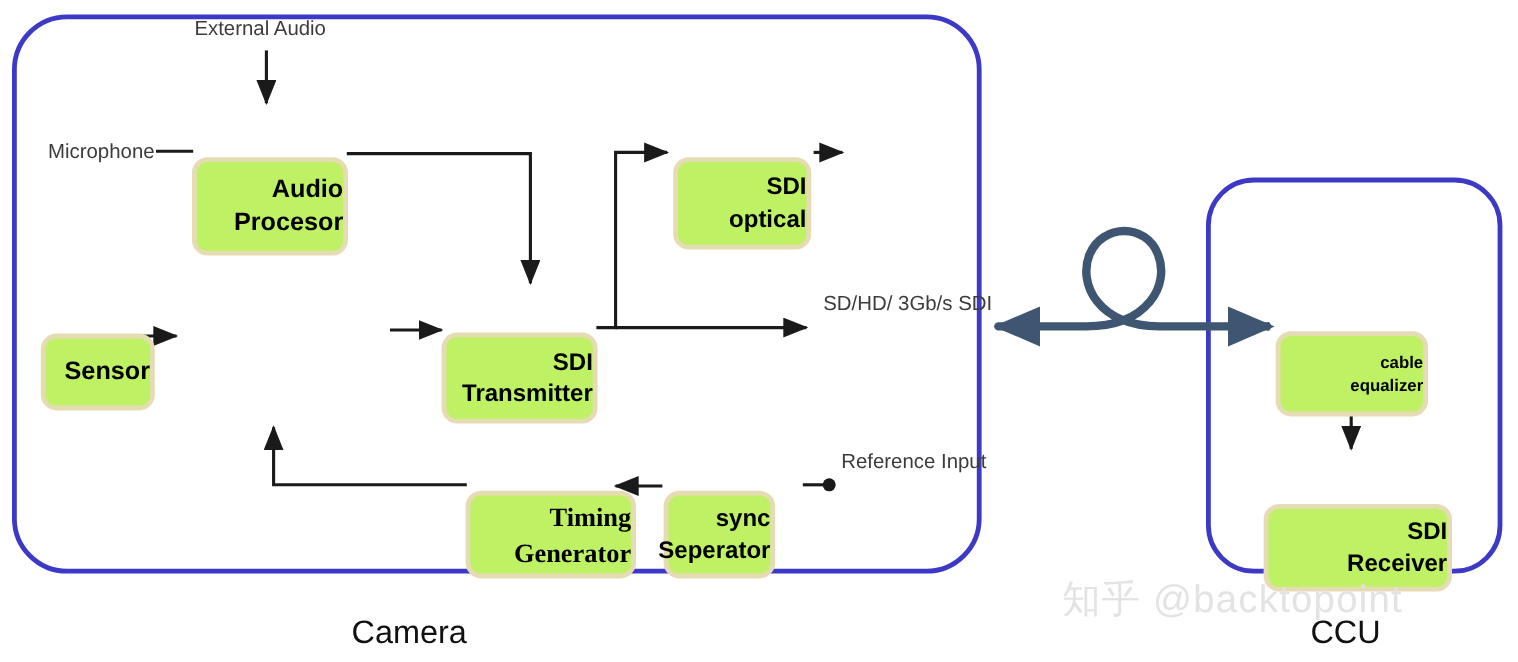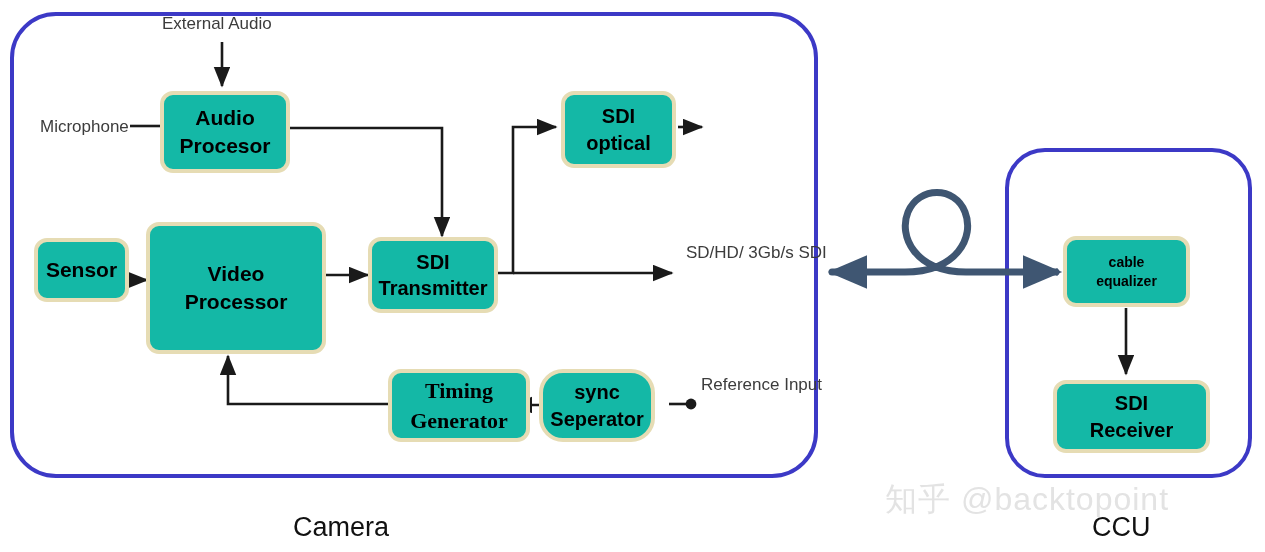--- a/index.html
+++ b/index.html
@@ -1,21 +1,21 @@
 <!DOCTYPE html>
 <html><head>
 <meta charset="utf-8">
 <style>
   html,body{margin:0;padding:0;background:#ffffff;}
   body{width:1265px;height:552px;font-family:"Liberation Sans",sans-serif;overflow:hidden;}
   #stage{position:relative;width:1265px;height:552px;background:#fff;}
   svg.layer{position:absolute;left:0;top:0;width:1265px;height:552px;overflow:visible;}
-  .blk{position:absolute;box-sizing:border-box;background:#14b8a6;border:4px solid #e6dcb4;
-       border-radius:13px;display:flex;flex-direction:column;align-items:center;
-       justify-content:center;font-weight:bold;color:#000;line-height:1.32;text-align:center;}
+  .blk{position:absolute;box-sizing:border-box;background:#bef264;border:4px solid #e6dcb4;
+       border-radius:13px;display:flex;flex-direction:column;align-items:flex-end;
+       justify-content:center;font-weight:bold;color:#000;line-height:1.32;text-align:center;margin-top:40px;}
   .blk span{display:block;white-space:nowrap;}
   .lbl{position:absolute;color:#3c3c3c;white-space:nowrap;line-height:1.25;}
   .grp{position:absolute;box-sizing:border-box;border:4px solid #3c39c6;border-radius:46px;}
   .grpname{position:absolute;color:#111;white-space:nowrap;font-size:27px;}
   .wm{position:absolute;color:#e3e3e3;white-space:nowrap;font-size:32px;letter-spacing:1px;}
 </style>
 </head>
 <body>
 
 <div id="stage">
@@ -66,24 +66,20 @@
     </g>
     <g stroke="#3f5672" stroke-width="7" fill="none">
       <line x1="1056" y1="272" x2="1058" y2="272" marker-end="url(#ahc)"></line>
     </g>
   </svg>
 
   <div class="blk" style="left:34px;top:238px;width:95px;height:64px;font-size:21px;">
     <span>Sensor</span>
   </div>
 
-  <div class="blk" style="left:146px;top:222px;width:180px;height:132px;font-size:21px;">
-    <span>Video</span>
-    <span>Processor</span>
-  </div>
 
   <div class="blk" style="left:160px;top:91px;width:130px;height:82px;font-size:21px;">
     <span>Audio</span>
     <span>Procesor</span>
   </div>
 
   <div class="blk" style="left:368px;top:237px;width:130px;height:76px;font-size:20px;">
     <span>SDI</span>
     <span>Transmitter</span>
   </div>
@@ -91,21 +87,21 @@
   <div class="blk" style="left:561px;top:91px;width:115px;height:77px;font-size:20px;">
     <span>SDI</span>
     <span>optical</span>
   </div>
 
   <div class="blk" style="left:388px;top:369px;width:142px;height:73px;font-size:22px;font-family:Liberation Serif, serif;">
     <span>Timing</span>
     <span>Generator</span>
   </div>
 
-  <div class="blk" style="left:539px;top:369px;width:116px;height:73px;font-size:20px;border-radius:24px;">
+  <div class="blk" style="left:553px;top:369px;width:93px;height:73px;font-size:20px;">
     <span>sync</span>
     <span>Seperator</span>
   </div>
 
   <div class="blk" style="left:1063px;top:236px;width:127px;height:71px;font-size:14px;">
     <span>cable</span>
     <span>equalizer</span>
   </div>
 
   <div class="blk" style="left:1053px;top:380px;width:157px;height:73px;font-size:20px;">

